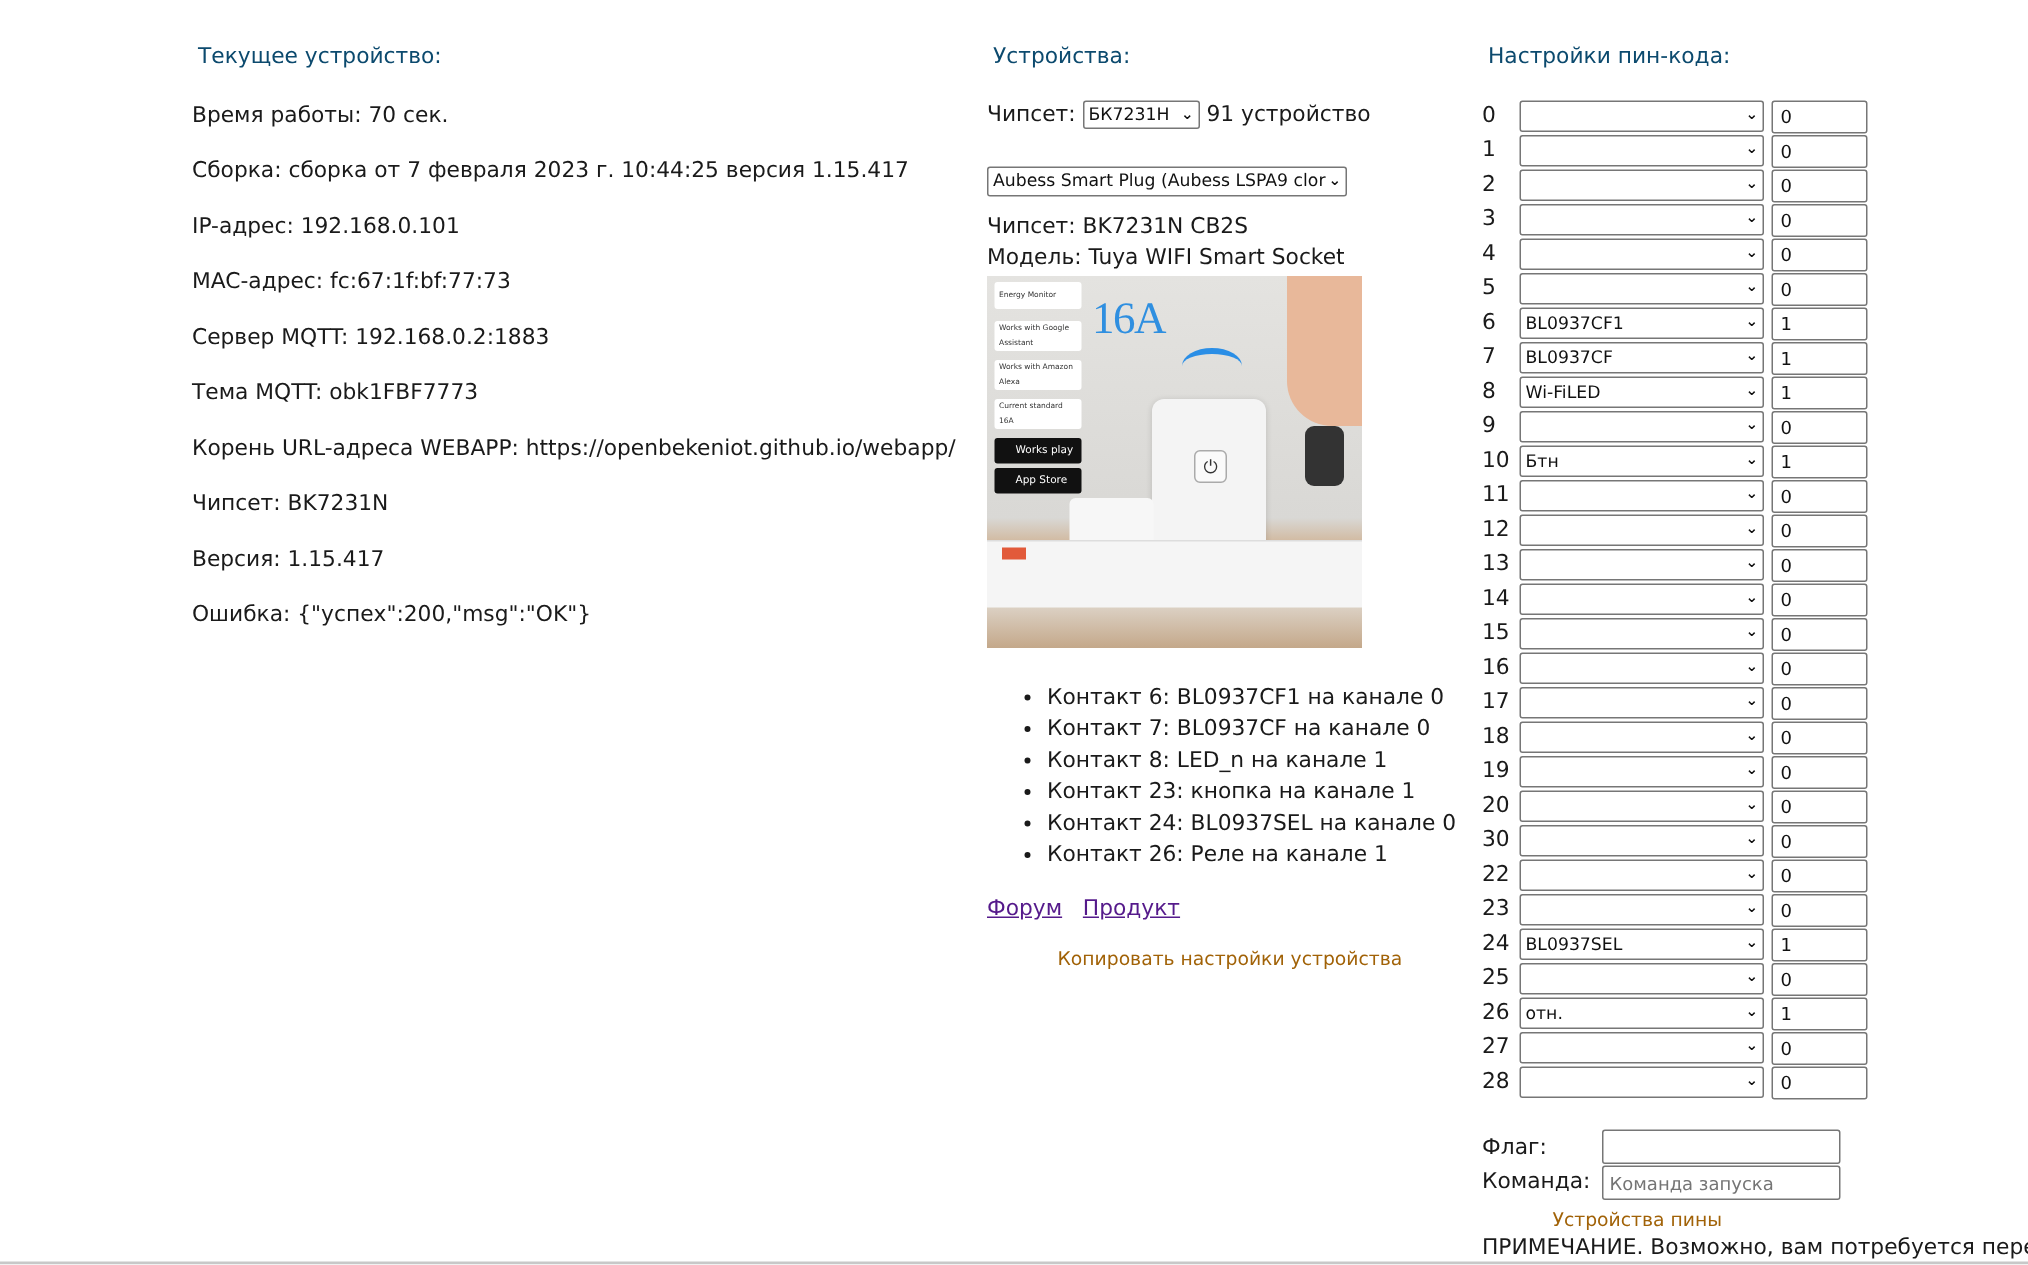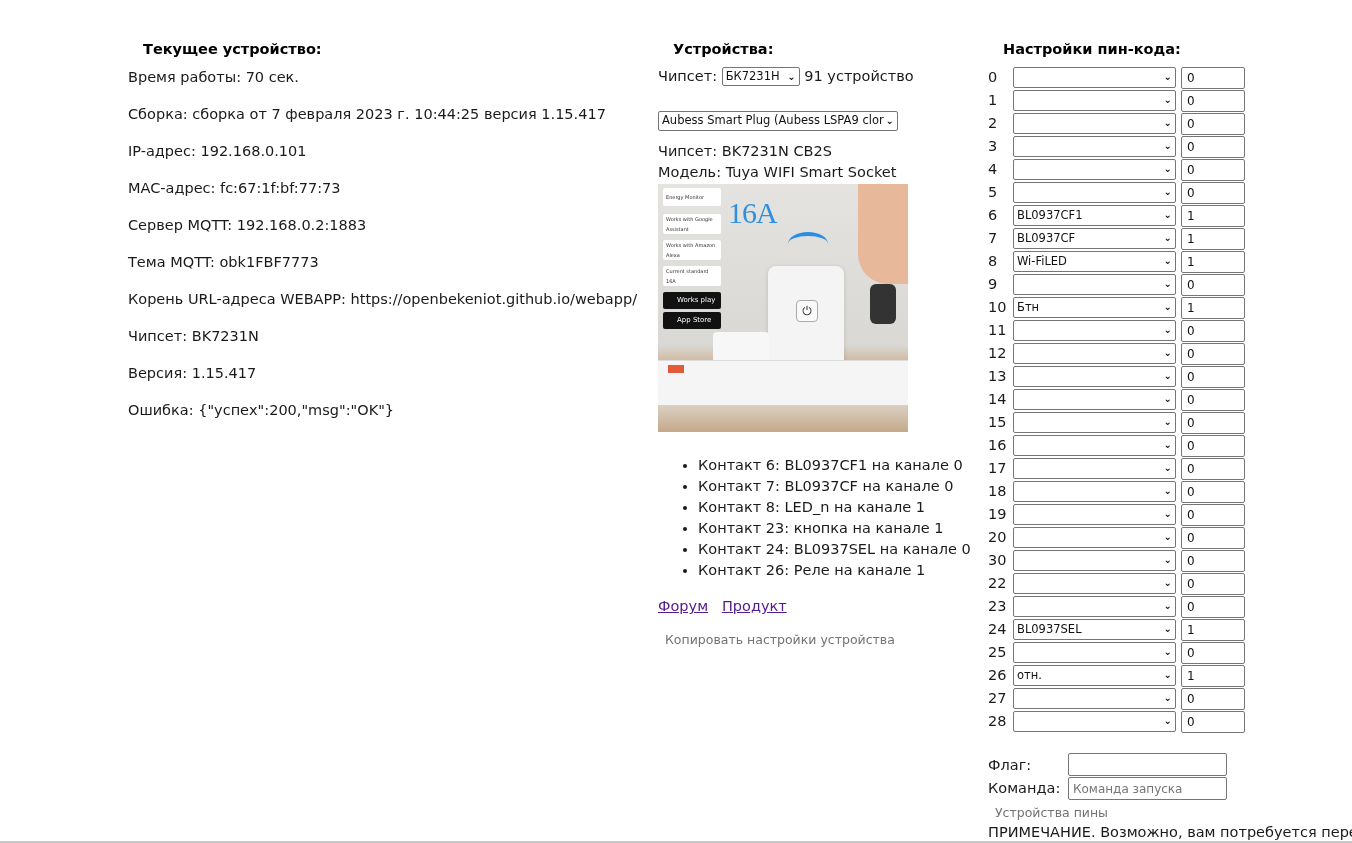--- a/index.html
+++ b/index.html
@@ -2,21 +2,21 @@
 <html><head>
   <meta charset="utf-8">
   <style>
     html, body { margin:0; padding:0; }
     body {
       width:1352px; height:843px; overflow:hidden; background:#ffffff;
       font-family:"DejaVu Sans","Liberation Sans",sans-serif;
       color:#1a1a1a; position:relative;
     }
     .col { position:absolute; top:0; }
-    h3 { font-size:14.5px; font-weight:bold; margin:15px; position:absolute; top:26px; white-space:nowrap; color:#000000; }
+    h3 { font-size:14.5px; font-weight:normal; margin:4px; position:absolute; top:26px; white-space:nowrap; color:#0c4a6e; }
     
     #left { left:128px; width:520px; }
     #left .info { position:absolute; left:0; font-size:14.5px; white-space:nowrap; }
     
     #mid { left:658px; width:320px; }
     .mid-row { position:absolute; left:0; font-size:14.5px; white-space:nowrap; }
     .sel {
       display:inline-block; position:relative; border:1px solid #767676; border-radius:2px;
       background:#fff; height:19px; box-sizing:border-box; vertical-align:middle;
       font-size:11.5px; color:#111; line-height:17px; padding-left:3px; overflow:hidden; white-space:nowrap;
@@ -24,21 +24,21 @@
     .sel .chev {
       position:absolute; right:3px; top:0; font-size:10px; line-height:17px; color:#111; font-weight:bold;
     }
     .device-img {
       position:absolute; left:0; top:184px; width:250px; height:248px; overflow:hidden;
       background:linear-gradient(180deg,#e4e3e0 0%,#d9d8d5 65%,#c99a6a 78%,#e6e3de 84%,#c4a88a 100%);
     }
     ul.pins { position:absolute; top:455px; left:0; margin:0; padding-left:40px; font-size:14.5px; line-height:21px; }
     ul.pins li { white-space:nowrap; }
     a.link { color:#551a8b; text-decoration:underline; font-size:14.5px; }
-    .btn-link { color:#737373; font-size:12.5px; text-decoration:none; }
+    .btn-link { color:#a16207; font-size:12.5px; text-decoration:none;margin-left:40px; }
     
     #right { left:988px; width:364px; }
     .pinrow { position:absolute; left:0; height:23px; }
     .pinrow .num { position:absolute; left:0; top:2px; font-size:14.5px; }
     .pinrow .sel { position:absolute; left:25px; top:0; width:163px; height:21px; line-height:19px; }
     .pinrow .val {
       position:absolute; left:193px; top:0; width:64px; height:22px; box-sizing:border-box;
       border:1px solid #767676; border-radius:2px; font-size:12px; padding:3px 5px; color:#111;
       font-family:"DejaVu Sans","Liberation Sans",sans-serif; background:#fff;
     }

